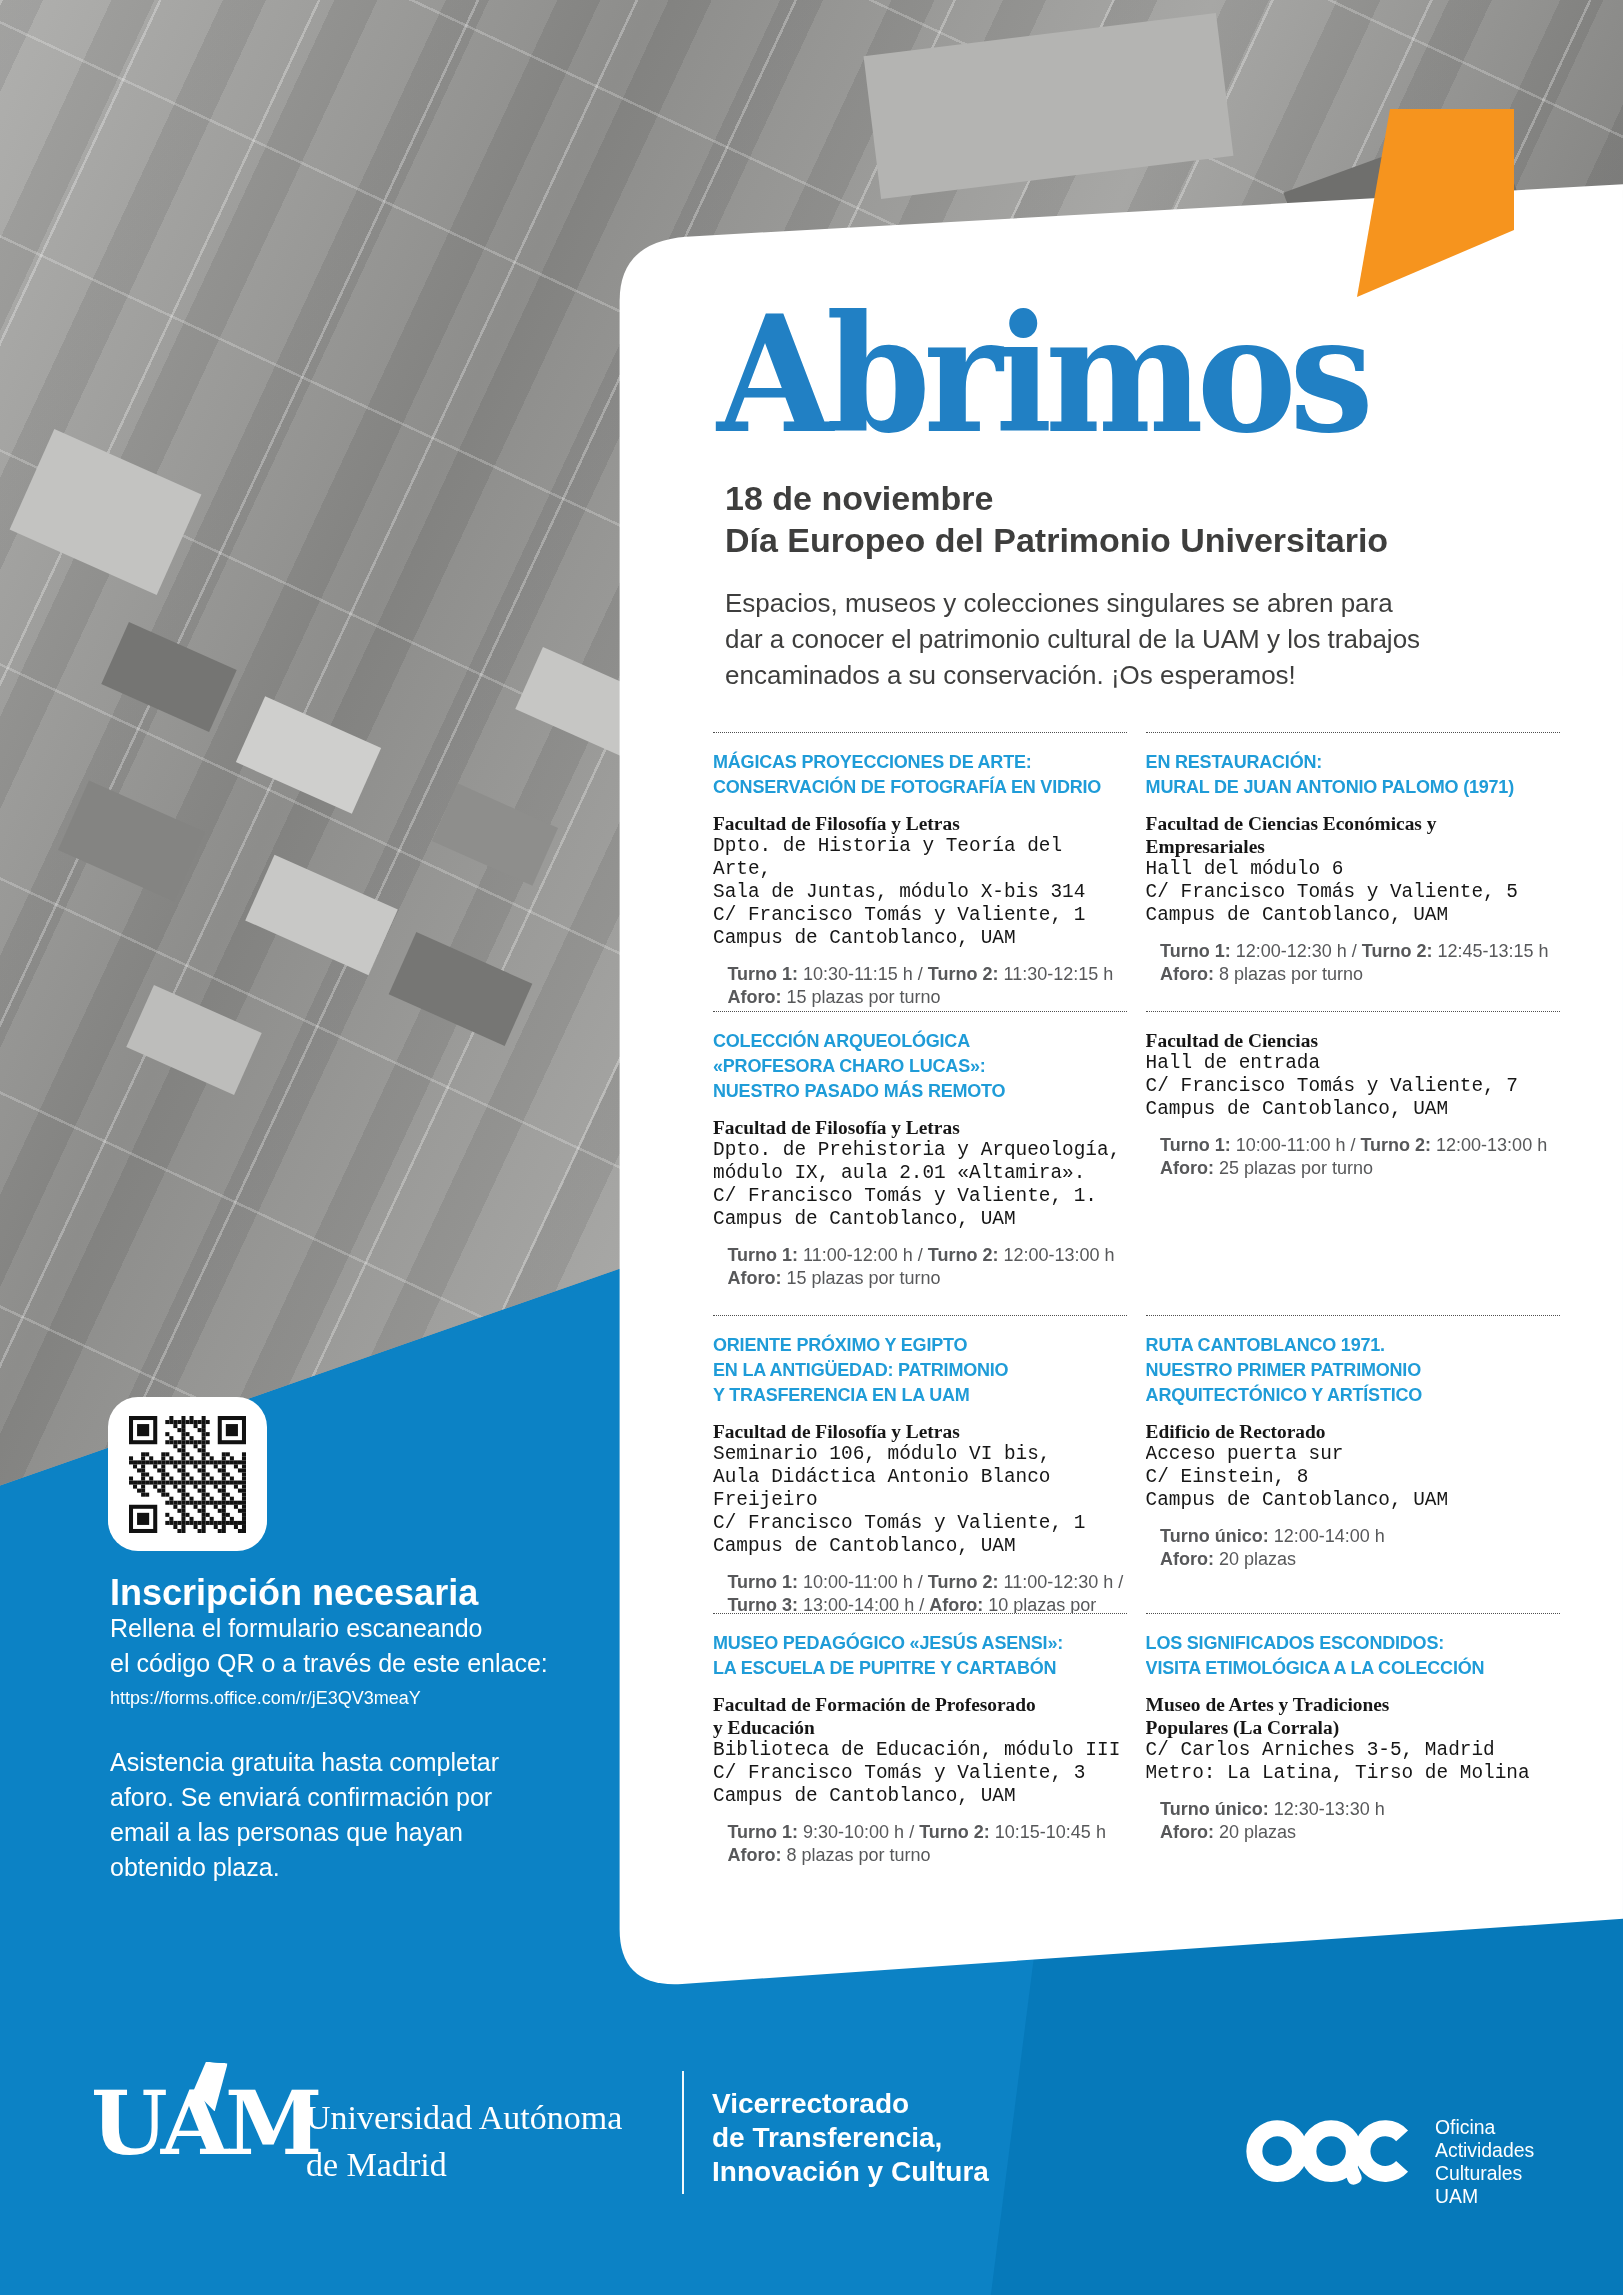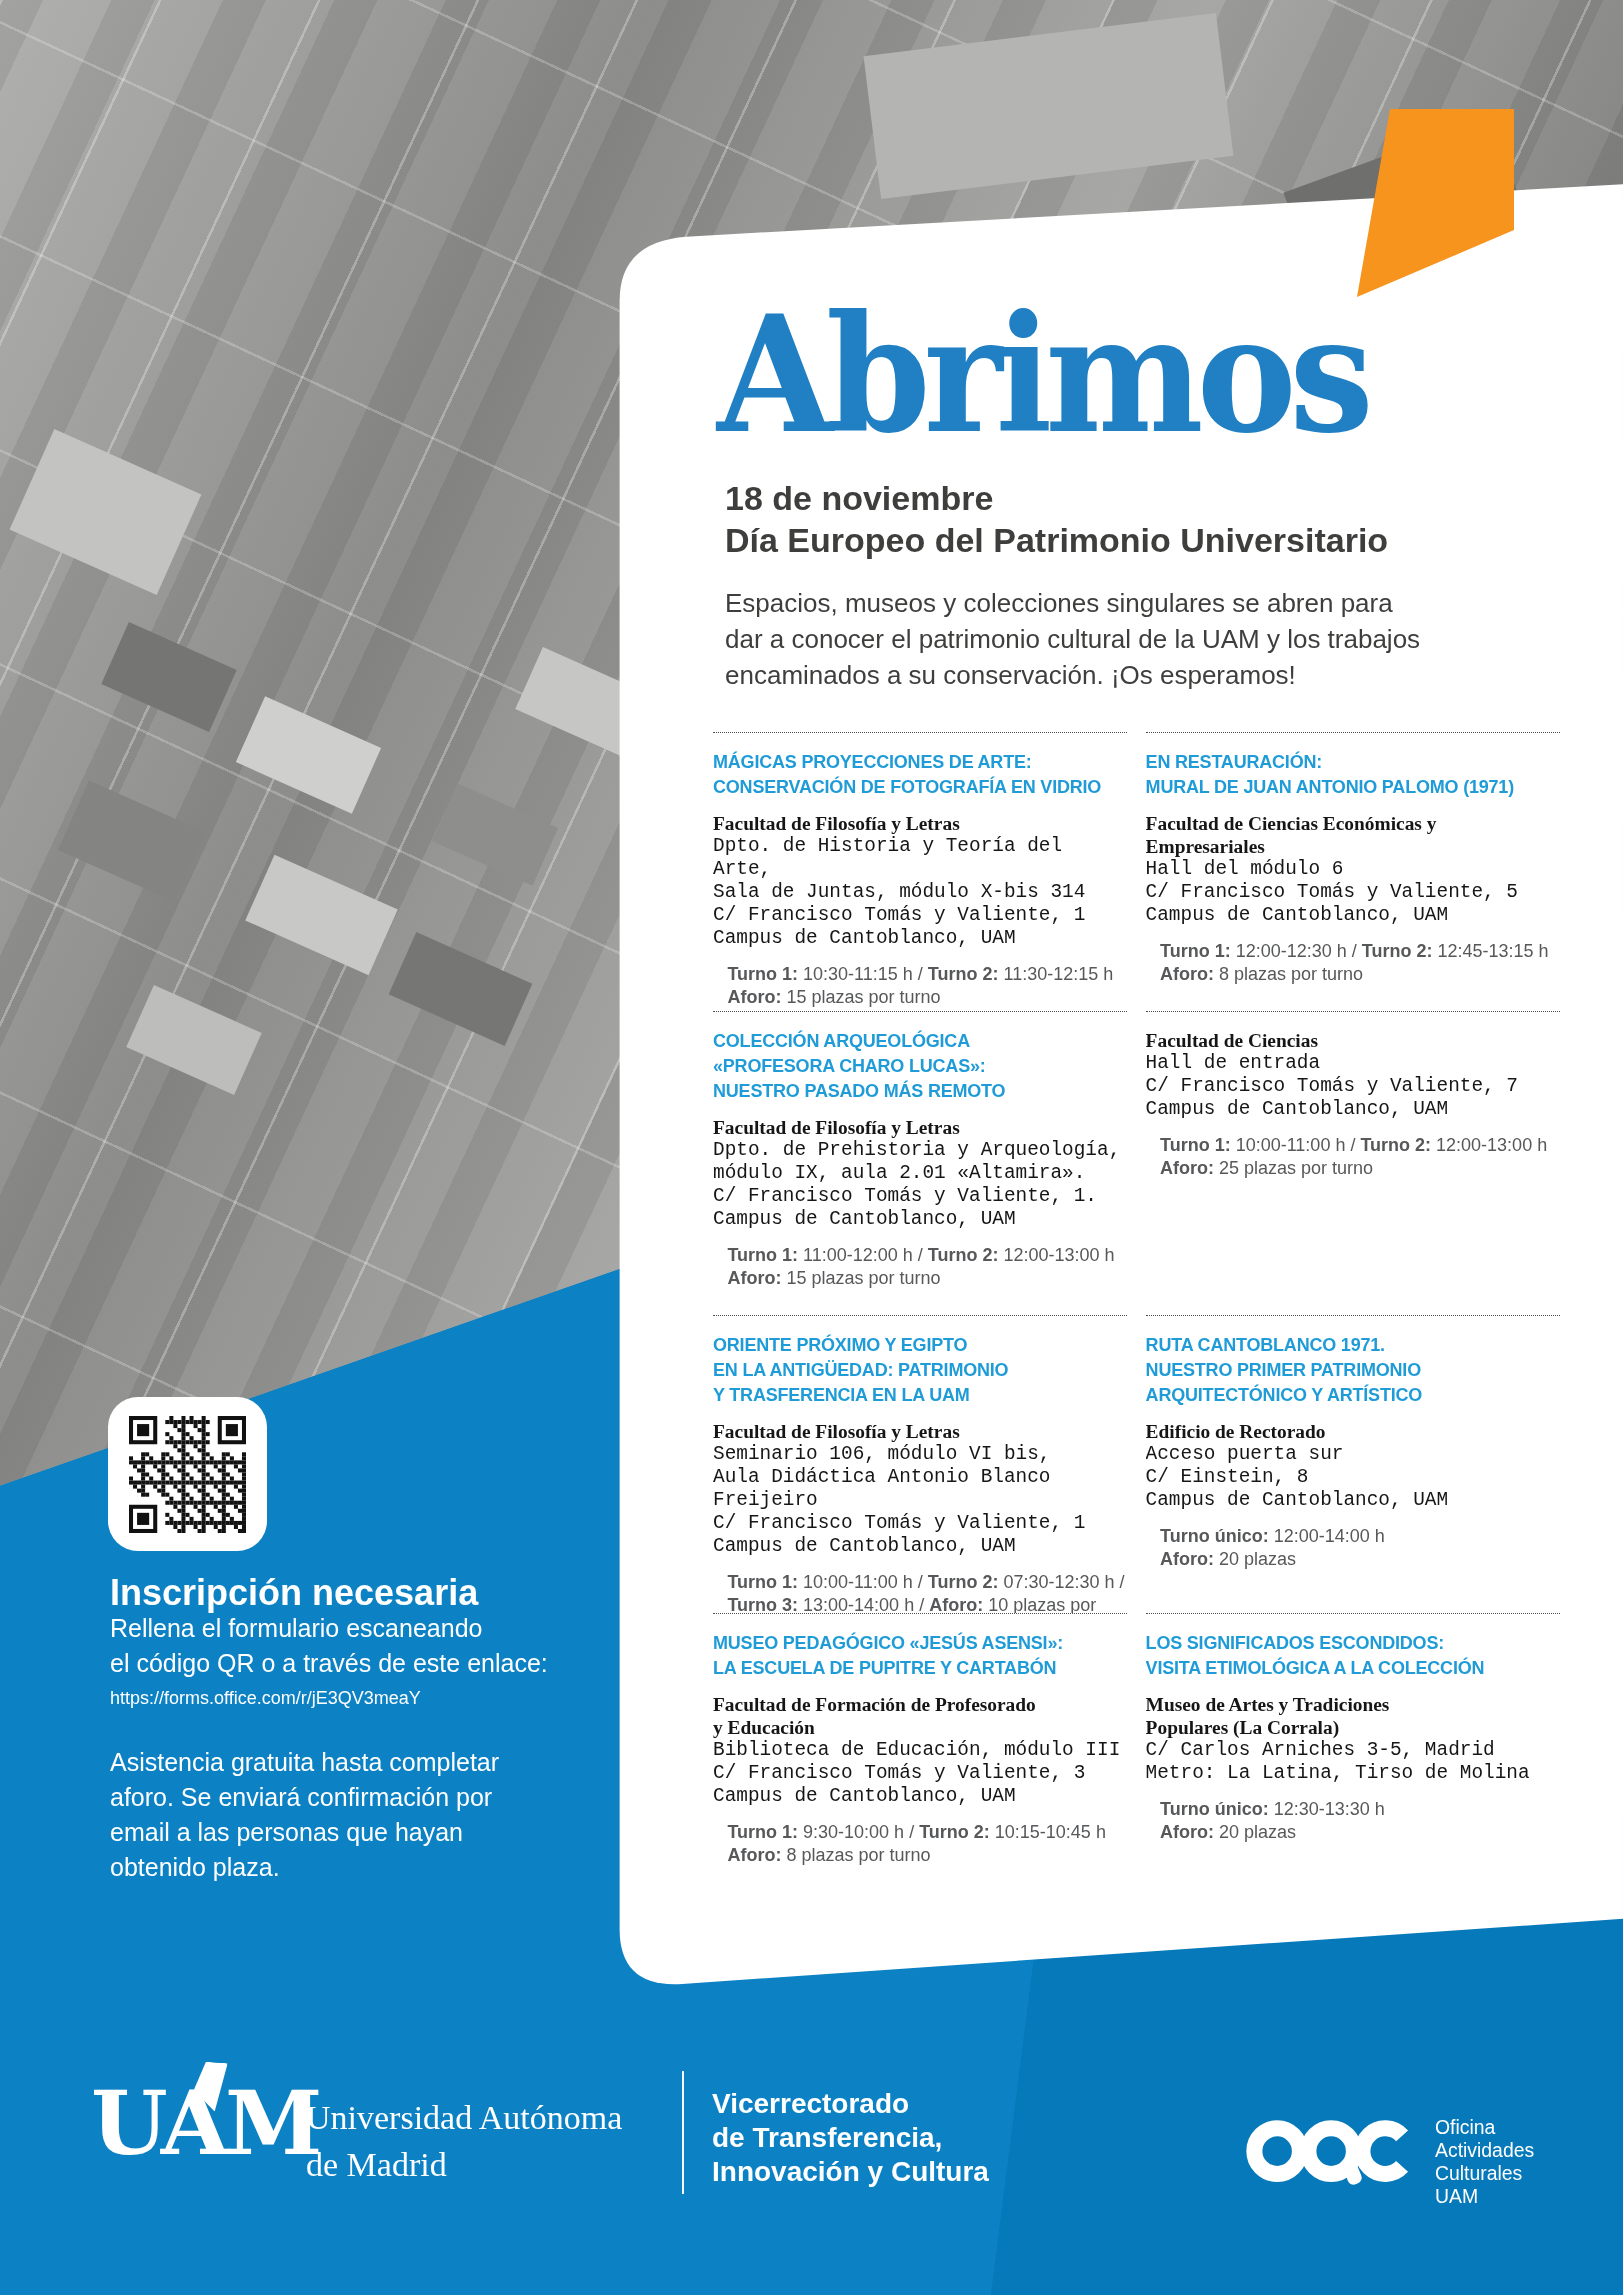--- a/index.html
+++ b/index.html
@@ -204,21 +204,21 @@
     <div class="event">
       <h3 class="ev-title">ORIENTE PRÓXIMO Y EGIPTO
 EN LA ANTIGÜEDAD: PATRIMONIO
 Y TRASFERENCIA EN LA UAM</h3>
       <p class="ev-venue">Facultad de Filosofía y Letras</p>
       <p class="ev-addr">Seminario 106, módulo VI bis,
 Aula Didáctica Antonio Blanco Freijeiro
 C/ Francisco Tomás y Valiente, 1
 Campus de Cantoblanco, UAM</p>
       <div class="ev-sched">
-        <div><span class="bseg">Turno 1:</span><span> 10:00-11:00 h / </span><span class="bseg">Turno 2:</span><span> 07:30-12:30 h /</span></div>
+        <div><span class="bseg">Turno 1:</span><span> 10:00-11:00 h / </span><span class="bseg">Turno 2:</span><span> 11:00-12:30 h /</span></div>
         <div><span class="bseg">Turno 3:</span><span> 13:00-14:00 h / </span><span class="bseg">Aforo:</span><span> 10 plazas por turno</span></div>
       </div>
     </div>
     <div class="event">
       <h3 class="ev-title">RUTA CANTOBLANCO 1971.
 NUESTRO PRIMER PATRIMONIO
 ARQUITECTÓNICO Y ARTÍSTICO</h3>
       <p class="ev-venue">Edificio de Rectorado</p>
       <p class="ev-addr">Acceso puerta sur
 C/ Einstein, 8

